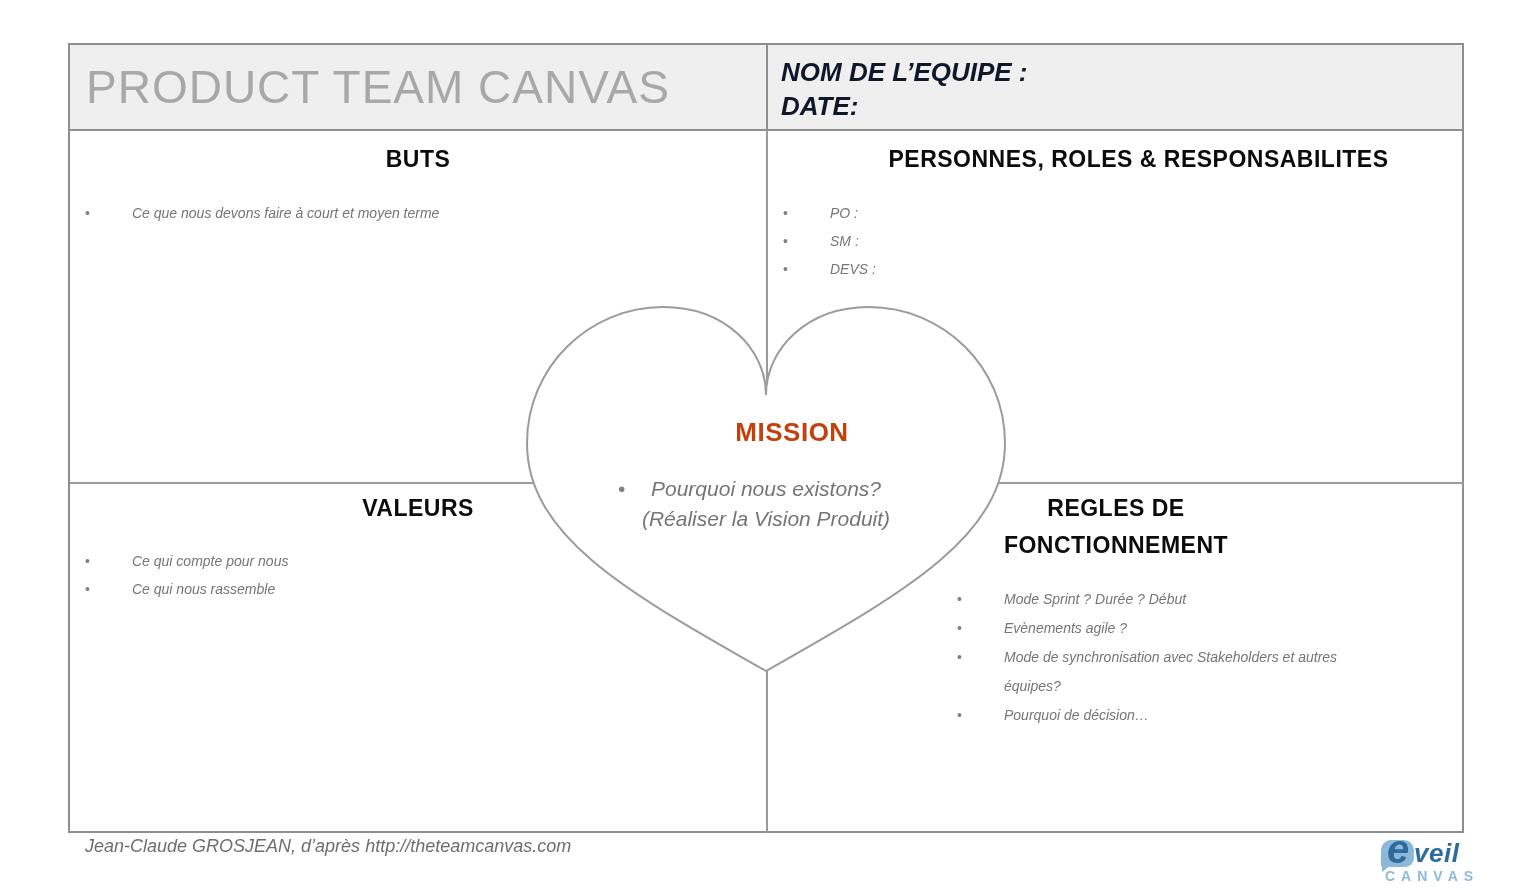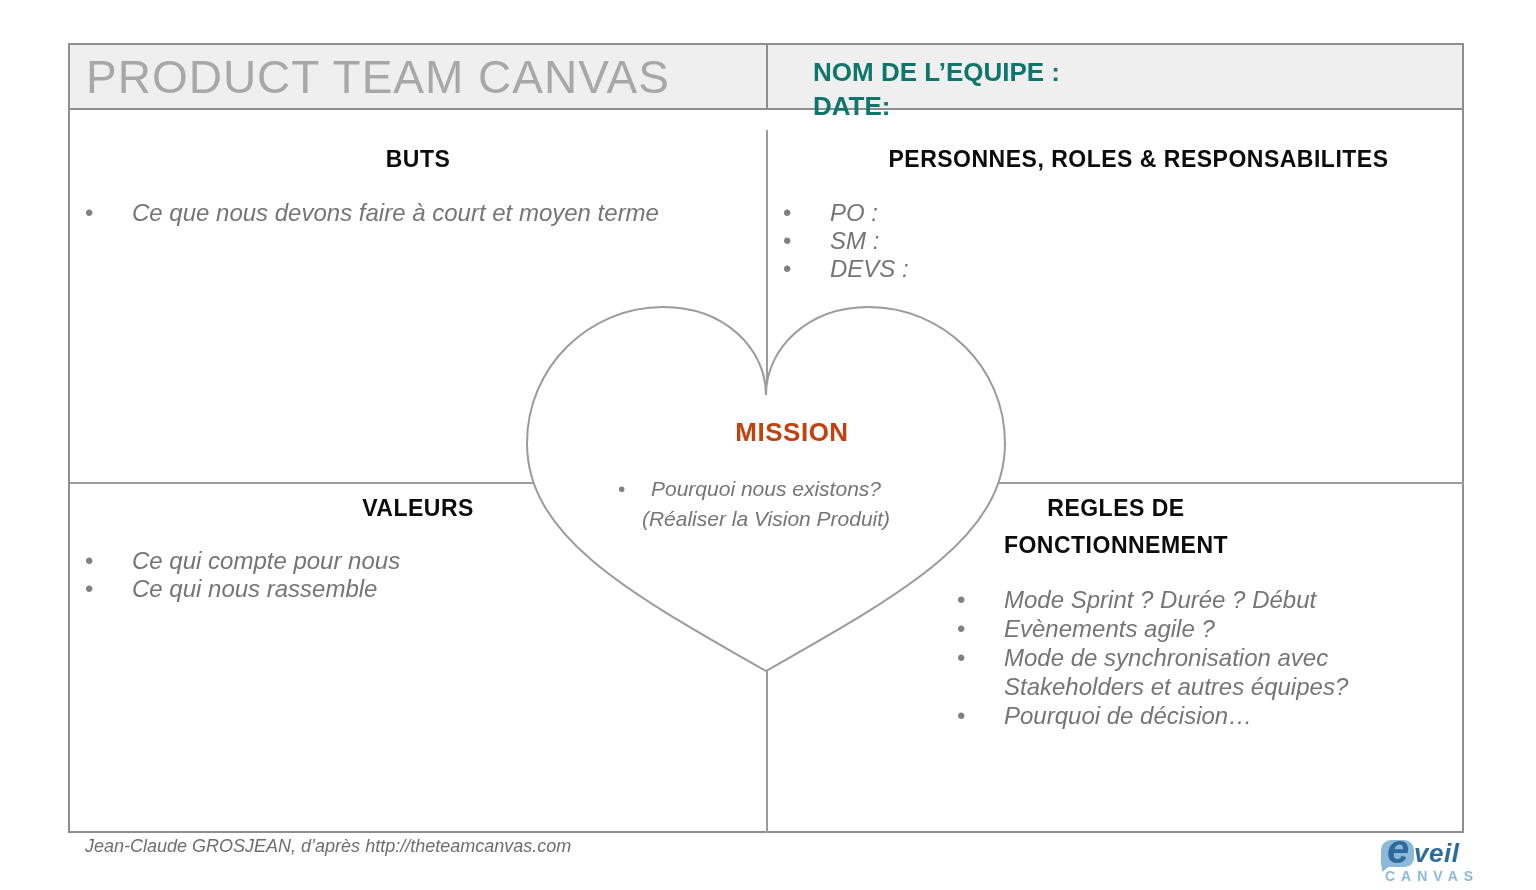--- a/index.html
+++ b/index.html
@@ -9,58 +9,57 @@
   .abs { position: absolute; }
 
   
   .canvas-frame {
     left: 68px; top: 43px; width: 1396px; height: 790px;
     border: 2px solid #8e8e8e; background: #ffffff;
   }
 
   
   .header-row {
-    position: absolute; left: 0; top: 0; width: 100%; height: 65px;
+    position: absolute; left: 0; top: 0; width: 100%; height: 86px;
     background: #efefef; border-bottom: 2px solid #8e8e8e;
     display: flex;
-    gap: 32px;
   }
   .header-left {
     width: 698px; height: 100%; display: flex; align-items: center;
     padding-left: 16px; border-right: 2px solid #8e8e8e;
   }
   .canvas-title {
     font-size: 46px; color: #a8a8a8; letter-spacing: 1px; white-space: nowrap;
   }
   .header-right {
     flex: 1; padding: 10px 0 0 13px;
   }
   .header-right .hdr-line {
-    font-size: 26px; font-weight: 700; color: #0f766e; line-height: 34px; white-space: nowrap;
+    font-size: 26px; font-weight: 700; color: #0f172a; line-height: 34px; white-space: nowrap; font-style: italic;
   }
 
   
   .vline { left: 766px; top: 130px; width: 2px; height: 703px; background: #9b9b9b; }
   .hline { left: 70px;  top: 482px; width: 1394px; height: 2px; background: #9b9b9b; }
 
   
   .sec-title {
     font-size: 23px; font-weight: 700; color: #0c0c0c;
     text-align: center; line-height: 37px; letter-spacing: .5px;
   }
   .t-buts      { left: 70px;  top: 141px; width: 696px; }
   .t-personnes { left: 754px; top: 141px; width: 769px; }
   .t-valeurs   { left: 70px;  top: 490px; width: 696px; }
   .t-regles    { left: 768px; top: 490px; width: 696px; }
 
   
   .blist { list-style: none; }
   .blist li {
     position: relative; padding-left: 47px;
-    font-size: 24px; font-style: italic; color: #757575; line-height: 28px;
+    font-size: 14px; font-style: italic; color: #757575; line-height: 28px;
   }
   .blist li::before {
     content: "\2022"; position: absolute; left: 0; top: 0;
     font-style: normal; color: #808080;
   }
   .l-buts      { left: 85px;  top: 199px; width: 660px; }
   .l-personnes { left: 783px; top: 199px; width: 500px; }
   .l-valeurs   { left: 85px;  top: 547px; width: 600px; }
   .l-regles    { left: 957px; top: 585px; width: 402px; }
   .l-regles li { line-height: 29px; }

